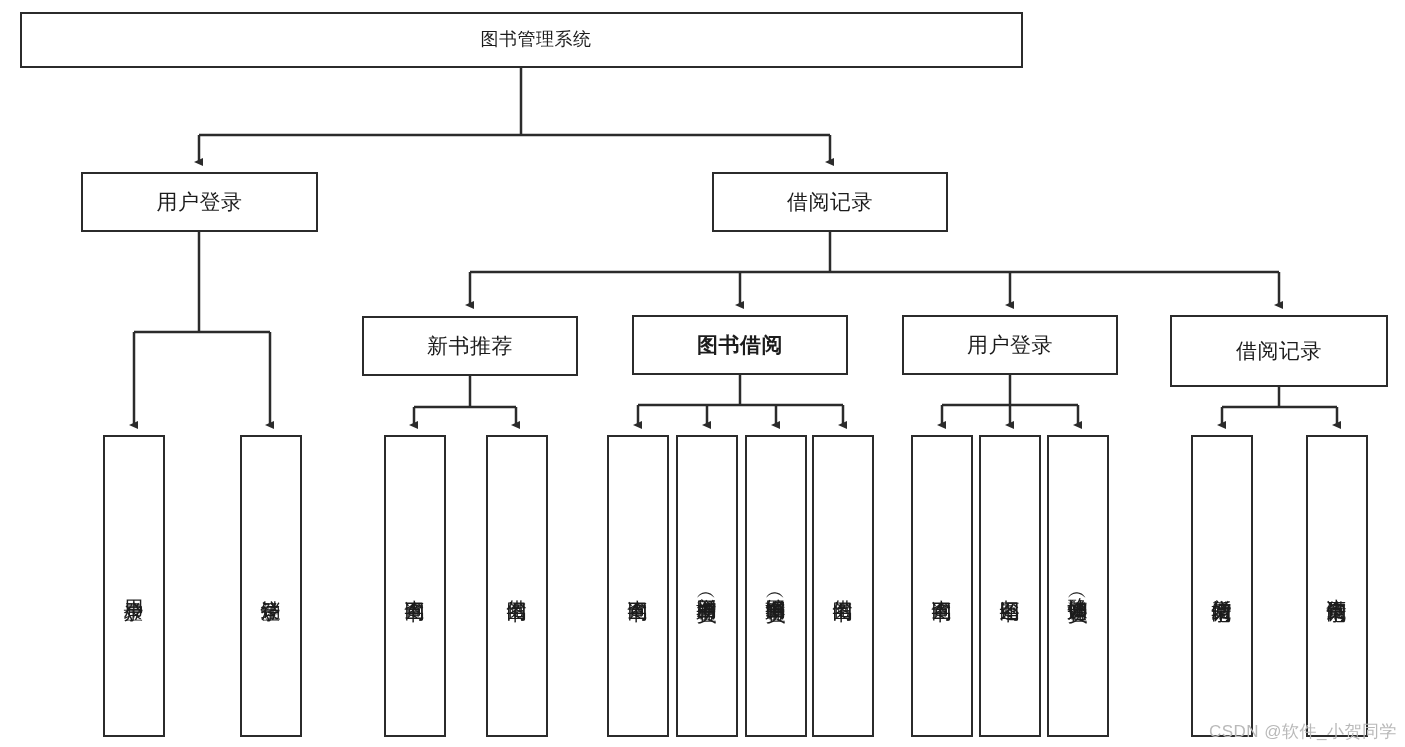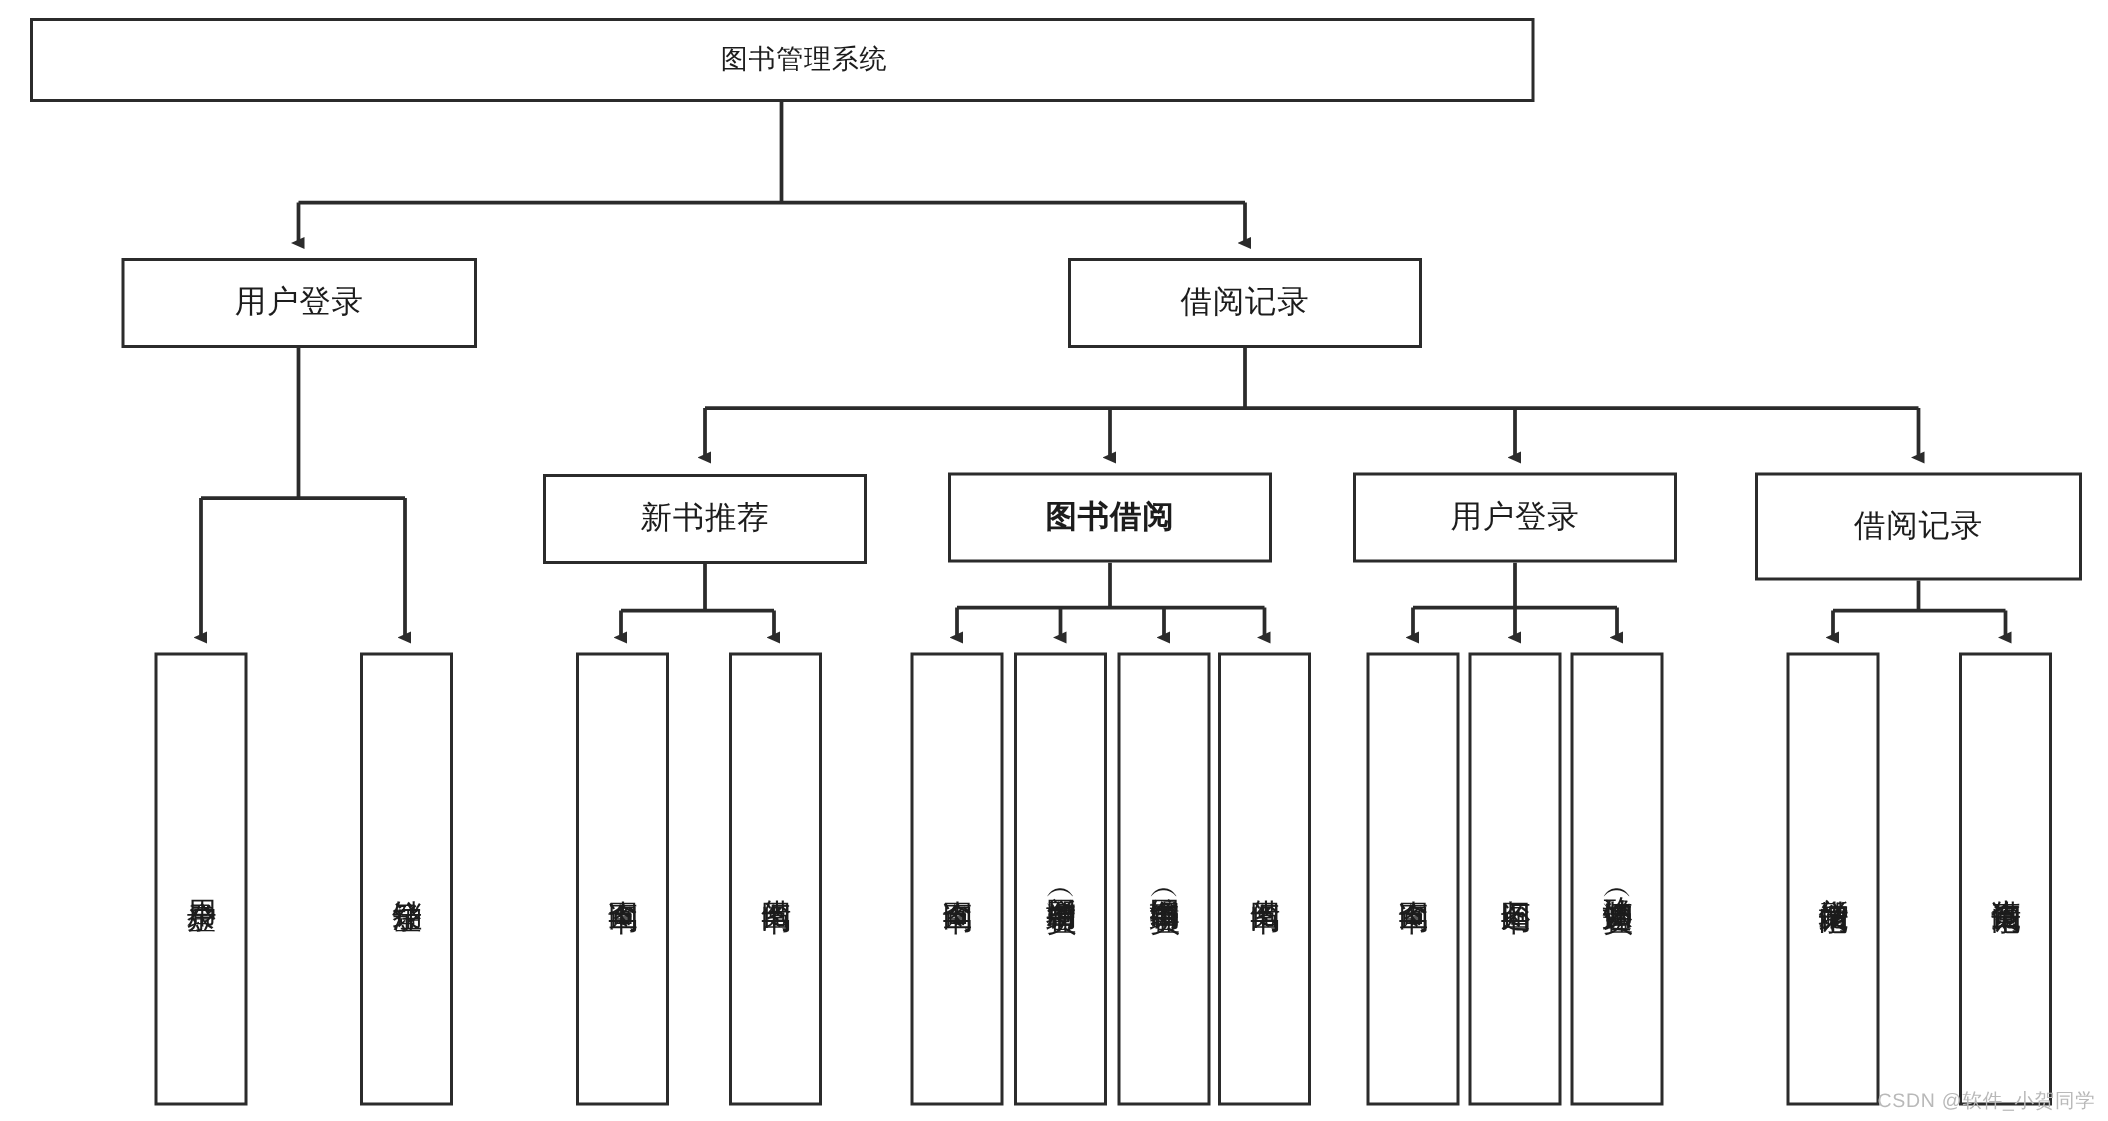--- a/index.html
+++ b/index.html
@@ -62,21 +62,21 @@
     font-size: 20px;
     line-height: 1.0;
     letter-spacing: 1px;
     white-space: nowrap;
     max-height: 288px;
   }
   .watermark {
     position: absolute;
     right: 8px;
     bottom: 4px;
-    font-size: 13px;
+    font-size: 17px;
     color: #b9b9b9;
     letter-spacing: 0.5px;
     white-space: nowrap;
     z-index: 5;
   }
 </style>
 </head>
 <body>
 
 <div id="canvas">

